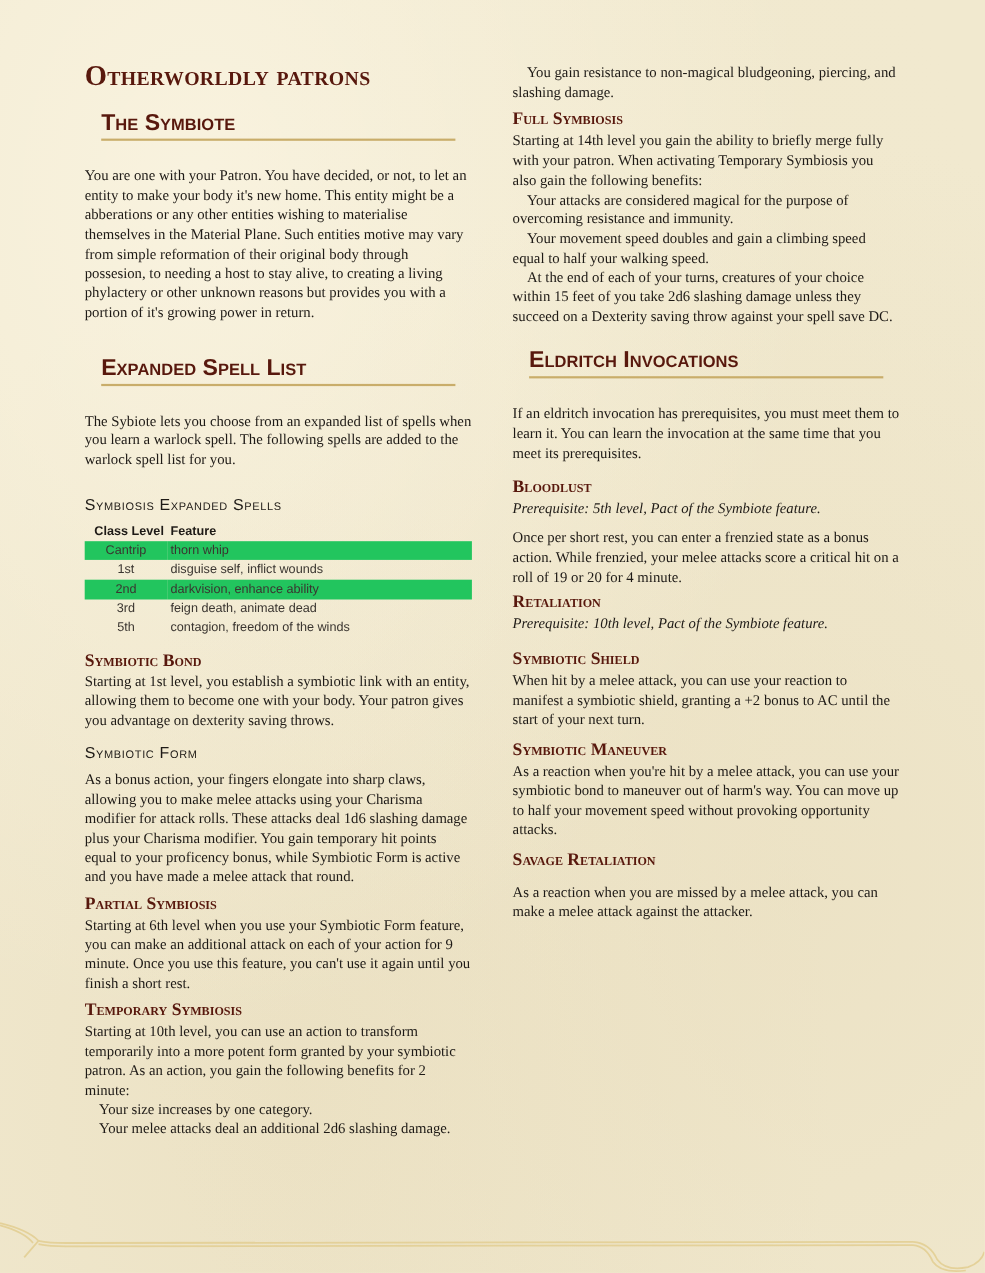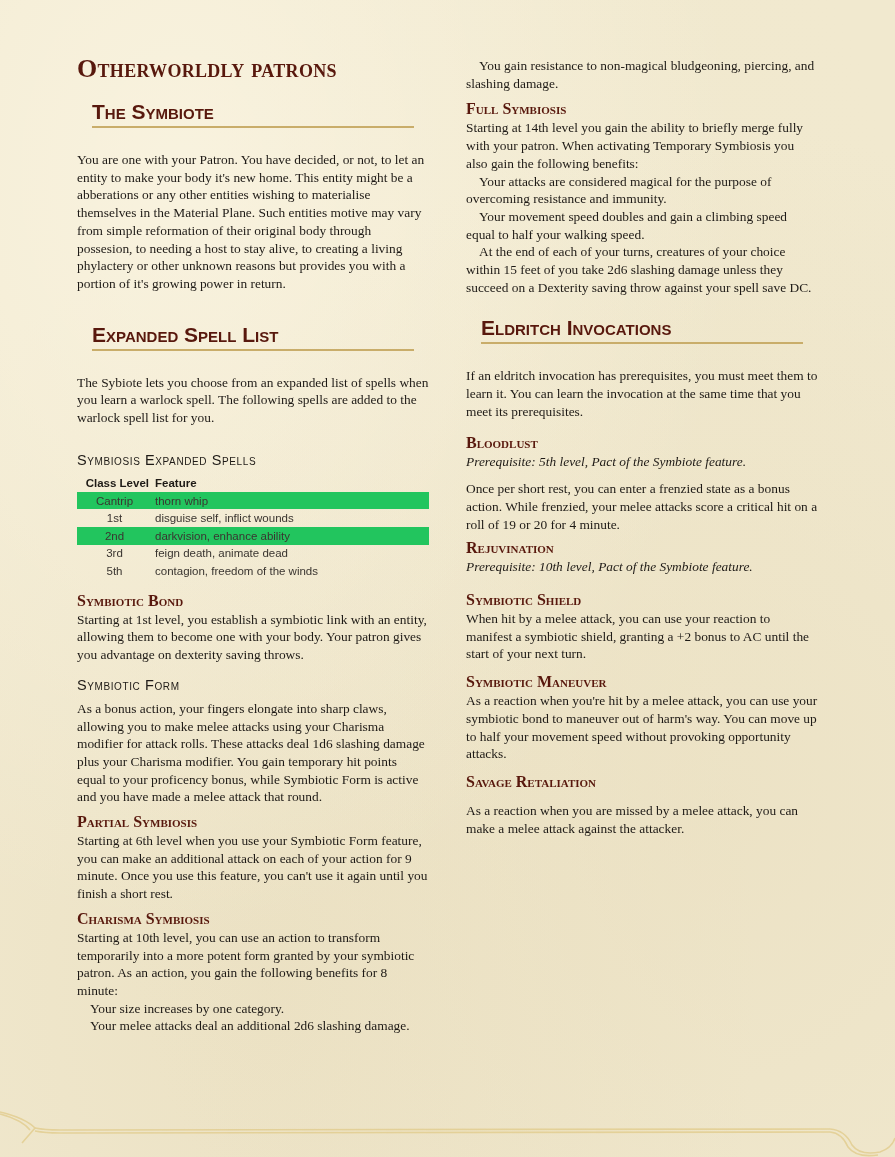--- a/index.html
+++ b/index.html
@@ -110,22 +110,22 @@
     <div class="h3">Symbiotic Bond</div>
     <p>Starting at 1st level, you establish a symbiotic link with an entity, allowing them to become one with your body. Your patron gives you advantage on dexterity saving throws.</p>
     <div style="height:12px"></div>
     <div class="h4">Symbiotic Form</div>
     <div style="height:6px"></div>
     <p>As a bonus action, your fingers elongate into sharp claws, allowing you to make melee attacks using your Charisma modifier for attack rolls. These attacks deal 1d6 slashing damage plus your Charisma modifier. You gain temporary hit points equal to your proficency bonus, while Symbiotic Form is active and you have made a melee attack that round.</p>
     <div style="height:6px"></div>
     <div class="h3">Partial Symbiosis</div>
     <p>Starting at 6th level when you use your Symbiotic Form feature, you can make an additional attack on each of your action for 9 minute. Once you use this feature, you can't use it again until you finish a short rest.</p>
     <div style="height:6px"></div>
-    <div class="h3">Charisma Symbiosis</div>
-    <p>Starting at 10th level, you can use an action to transform temporarily into a more potent form granted by your symbiotic patron. As an action, you gain the following benefits for 8 minute:</p>
+    <div class="h3">Temporary Symbiosis</div>
+    <p>Starting at 10th level, you can use an action to transform temporarily into a more potent form granted by your symbiotic patron. As an action, you gain the following benefits for 2 minute:</p>
     <p class="indent">Your size increases by one category.</p>
     <p class="indent">Your melee attacks deal an additional 2d6 slashing damage.</p>
   </div>
 
   <div class="col col-right" style="top:57px;">
     <p class="indent">You gain resistance to non-magical bludgeoning, piercing, and slashing damage.</p>
     <div style="height:7px"></div>
     <div class="h3">Full Symbiosis</div>
     <p>Starting at 14th level you gain the ability to briefly merge fully with your patron. When activating Temporary Symbiosis you also gain the following benefits:</p>
     <p class="indent">Your attacks are considered magical for the purpose of overcoming resistance and immunity.</p>
@@ -134,21 +134,21 @@
     <div style="height:4px"></div>
     <div class="h2">Eldritch Invocations</div>
     <div class="gap-s"></div>
     <p>If an eldritch invocation has prerequisites, you must meet them to learn it. You can learn the invocation at the same time that you meet its prerequisites.</p>
     <div style="height:12px"></div>
     <div class="h3">Bloodlust</div>
     <p class="italic">Prerequisite: 5th level, Pact of the Symbiote feature.</p>
     <div style="height:10px"></div>
     <p>Once per short rest, you can enter a frenzied state as a bonus action. While frenzied, your melee attacks score a critical hit on a roll of 19 or 20 for 4 minute.</p>
     <div style="height:5px"></div>
-    <div class="h3">Rejuvination</div>
+    <div class="h3">Retaliation</div>
     <p class="italic">Prerequisite: 10th level, Pact of the Symbiote feature.</p>
     <div style="height:10px"></div>
     <div style="height:4px"></div>
     <div class="h3">Symbiotic Shield</div>
     <p>When hit by a melee attack, you can use your reaction to manifest a symbiotic shield, granting a +2 bonus to AC until the start of your next turn.</p>
     <div style="height:9px"></div>
     <div class="h3">Symbiotic Maneuver</div>
     <p>As a reaction when you're hit by a melee attack, you can use your symbiotic bond to maneuver out of harm's way. You can move up to half your movement speed without provoking opportunity attacks.</p>
     <div style="height:9px"></div>
     <div class="h3">Savage Retaliation</div>

